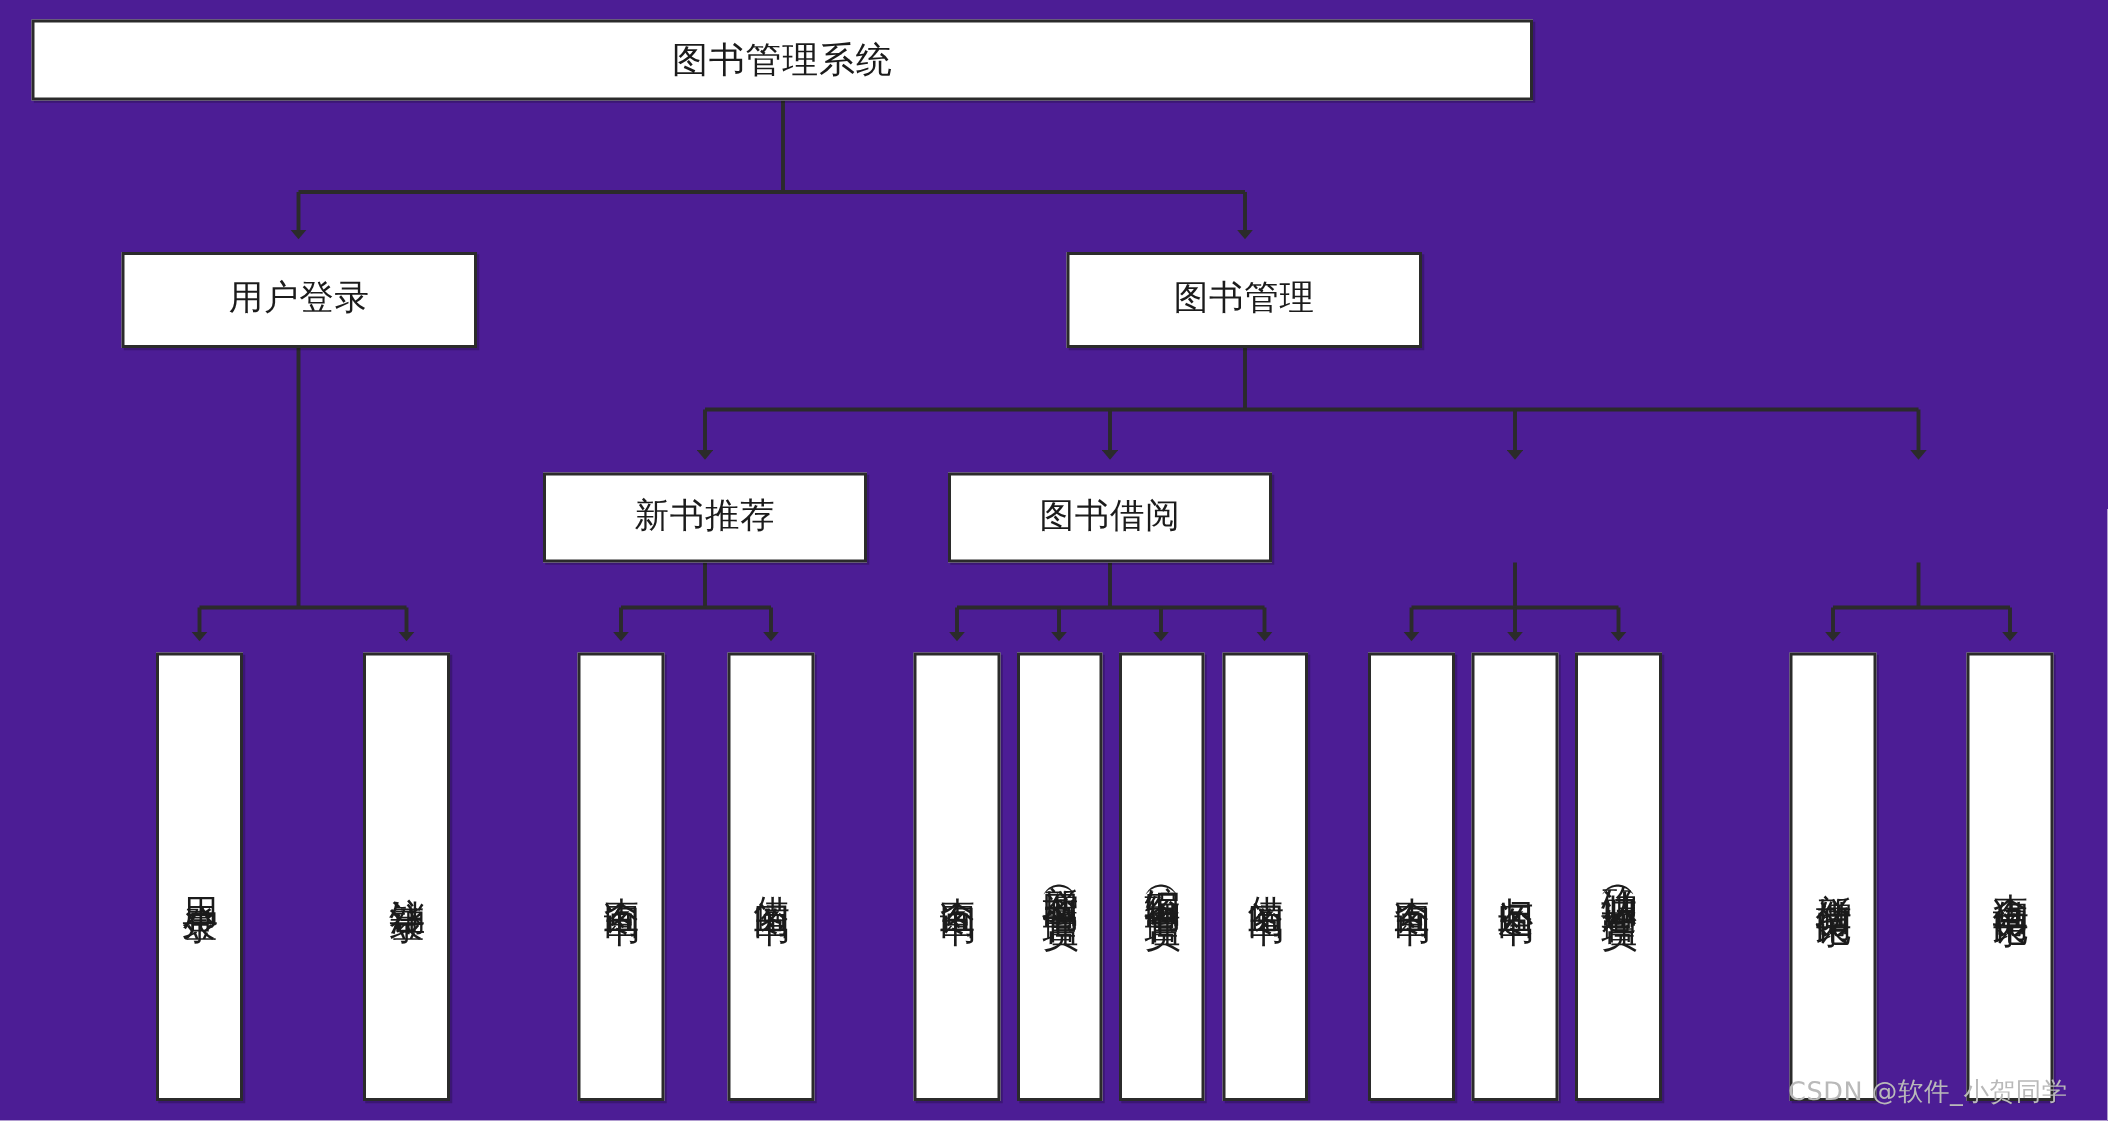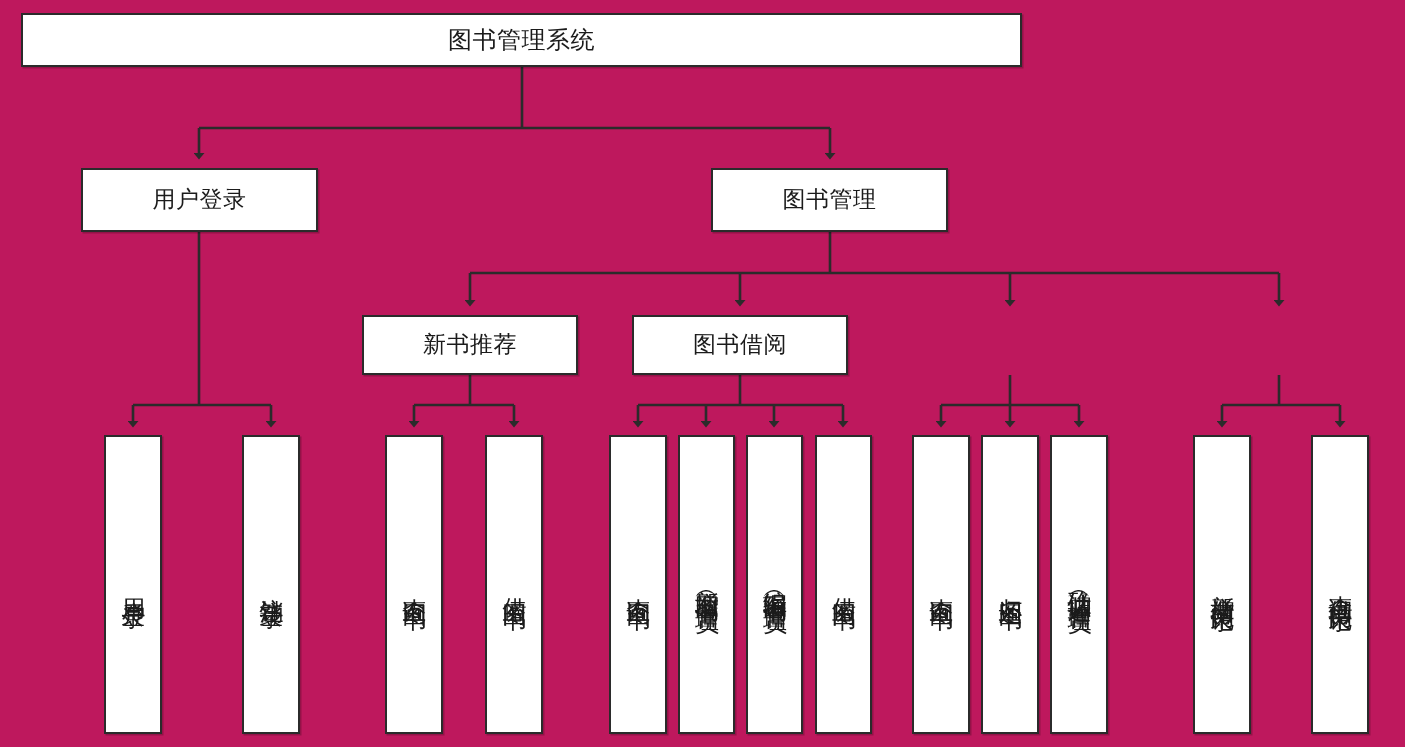--- a/index.html
+++ b/index.html
@@ -7,21 +7,21 @@
     padding: 0;
     background: #ffffff;
   }
   body {
     font-family: "DejaVu Sans", "Liberation Sans", sans-serif;
   }
   #canvas {
     position: relative;
     width: 1405px;
     height: 747px;
-    background: #be185d;
+    background: #4c1d95;
     overflow: hidden;
   }
   svg.links {
     position: absolute;
     left: 0;
     top: 0;
     width: 1405px;
     height: 747px;
     pointer-events: none;
   }
@@ -183,14 +183,15 @@
     <span class="node-label">确认归还（管理员）</span>
   </div>
 
   <div class="node vert" style="left:1193px; top:435px; width:58px; height:299px;">
     <span class="node-label">新增借阅记录</span>
   </div>
   <div class="node vert" style="left:1311px; top:435px; width:58px; height:299px;">
     <span class="node-label">查询借阅记录</span>
   </div>
 
+  <div class="watermark" style="left:1192px; top:716px;">CSDN @软件_小贺同学</div>
 
 </div>
 
 </body></html>

